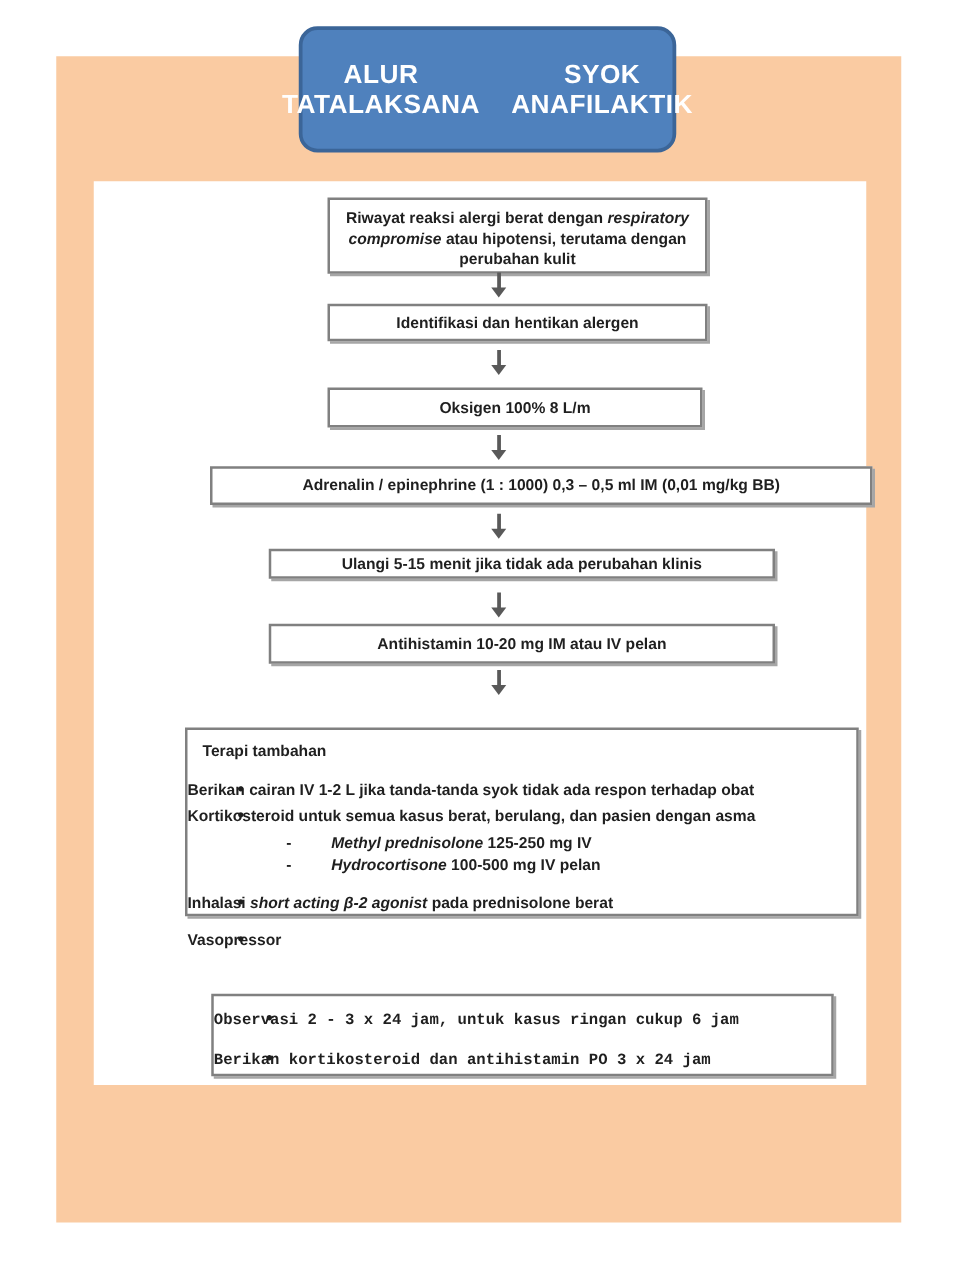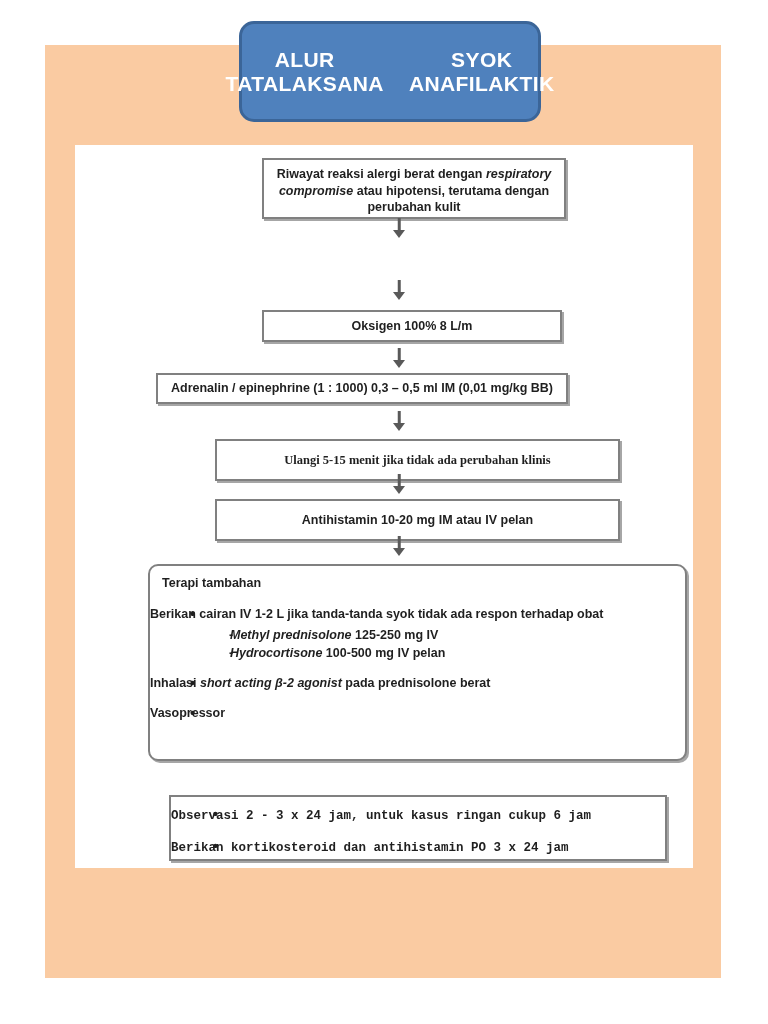--- a/index.html
+++ b/index.html
@@ -65,21 +65,21 @@
     background: #ffffff;
     border: 2px solid var(--box-border);
     box-shadow: 2px 2px 0 var(--box-shadow);
     font-weight: 700; font-size: 12.5px;
   }
   .terapi-heading { position: absolute; left: 12px; top: 10px; font-size: 12.5px; }
   .li-bullet { position: relative; line-height: 17px; margin-bottom: 4px; }
   .li-bullet::before {
     content: "\2022"; position: absolute; left: 40px; top: -1px; font-size: 15px;
   }
-  .li-dash { position: relative; padding-left: 80px; line-height: 17px; margin-bottom: 1px; }
+  .li-dash { position: relative; padding-left: 115px; line-height: 17px; margin-bottom: 1px; }
   .li-dash::before { content: "-"; position: absolute; left: 79px; }
   .terapi-list { position: absolute; left: 0; top: 40px; right: 6px; }
   .gap-top { margin-top: 13px; }
   .obs-list { position: absolute; left: 0; top: 11px; right: 6px; }
   .obs-list .li-bullet { margin-bottom: 15px; }
 </style>
 </head>
 <body>
 
 <div class="page">
@@ -94,67 +94,73 @@
 
   <div class="fbox" style="left:262px; top:158px; width:304px; height:61px;align-items:flex-end;">
     <span><span>Riwayat reaksi alergi berat dengan </span><span class="ital">respiratory compromise</span><span> atau hipotensi, terutama dengan perubahan kulit</span></span>
   </div>
 
   <div class="arrow" style="left:391px; top:218px;">
     <span class="stem"></span>
       <span class="head"></span>
   </div>
 
+  <div class="fbox" style="left:262px; top:243px; width:304px; height:30px;">
+    <span>Identifikasi dan hentikan alergen</span>
+  </div>
 
   <div class="arrow" style="left:391px; top:280px;">
     <span class="stem"></span>
       <span class="head"></span>
   </div>
 
   <div class="fbox" style="left:262px; top:310px; width:300px; height:32px;">
     <span>Oksigen 100% 8 L/m</span>
   </div>
 
   <div class="arrow" style="left:391px; top:348px;">
     <span class="stem"></span>
       <span class="head"></span>
   </div>
 
-  <div class="fbox" style="left:156px; top:373px; width:412px; height:31px;text-align:right;">
+  <div class="fbox" style="left:168px; top:373px; width:530px; height:31px;text-align:right;">
     <span>Adrenalin / epinephrine (1 : 1000) 0,3 – 0,5 ml IM (0,01 mg/kg BB)</span>
   </div>
 
   <div class="arrow" style="left:391px; top:411px;">
     <span class="stem"></span>
       <span class="head"></span>
   </div>
 
-  <div class="fbox" style="left:215px; top:439px; width:405px; height:42px;font-family:Liberation Serif, serif;">
+  <div class="fbox" style="left:215px; top:439px; width:405px; height:24px;">
     <span>Ulangi 5-15 menit jika tidak ada perubahan klinis</span>
   </div>
 
   <div class="arrow" style="left:391px; top:474px;">
     <span class="stem"></span>
       <span class="head"></span>
   </div>
 
-  <div class="fbox" style="left:215px; top:499px; width:405px; height:42px;">
+  <div class="fbox" style="left:215px; top:499px; width:405px; height:32px;">
     <span>Antihistamin 10-20 mg IM atau IV pelan</span>
   </div>
 
   <div class="arrow" style="left:391px; top:536px;">
     <span class="stem"></span>
       <span class="head"></span>
   </div>
 
-  <div class="bigbox" style="left:148px; top:564px; width:539px; height:197px;border-radius:10px;">
+  <div class="bigbox" style="left:148px; top:582px; width:539px; height:151px;">
     <div class="terapi-heading">Terapi tambahan</div>
     <div class="terapi-list">
       <div class="li-bullet">
         <span><span>Berikan cairan IV 1-2 L jika tanda-tanda syok tidak ada respon terhadap obat</span></span>
+      </div>
+      <div class="li-bullet">
+        <span><span>Kortikosteroid untuk semua kasus berat, berulang, dan pasien dengan asma</span></span>
       </div>
       <div class="li-dash">
         <span><span class="ital">Methyl prednisolone</span><span> 125-250 mg IV</span></span>
       </div>
       <div class="li-dash">
         <span><span class="ital">Hydrocortisone</span><span> 100-500 mg IV pelan</span></span>
       </div>
       <div class="li-bullet gap-top">
         <span><span>Inhalasi </span><span class="ital">short acting β-2 agonist</span><span>  pada prednisolone berat</span></span>
       </div>

